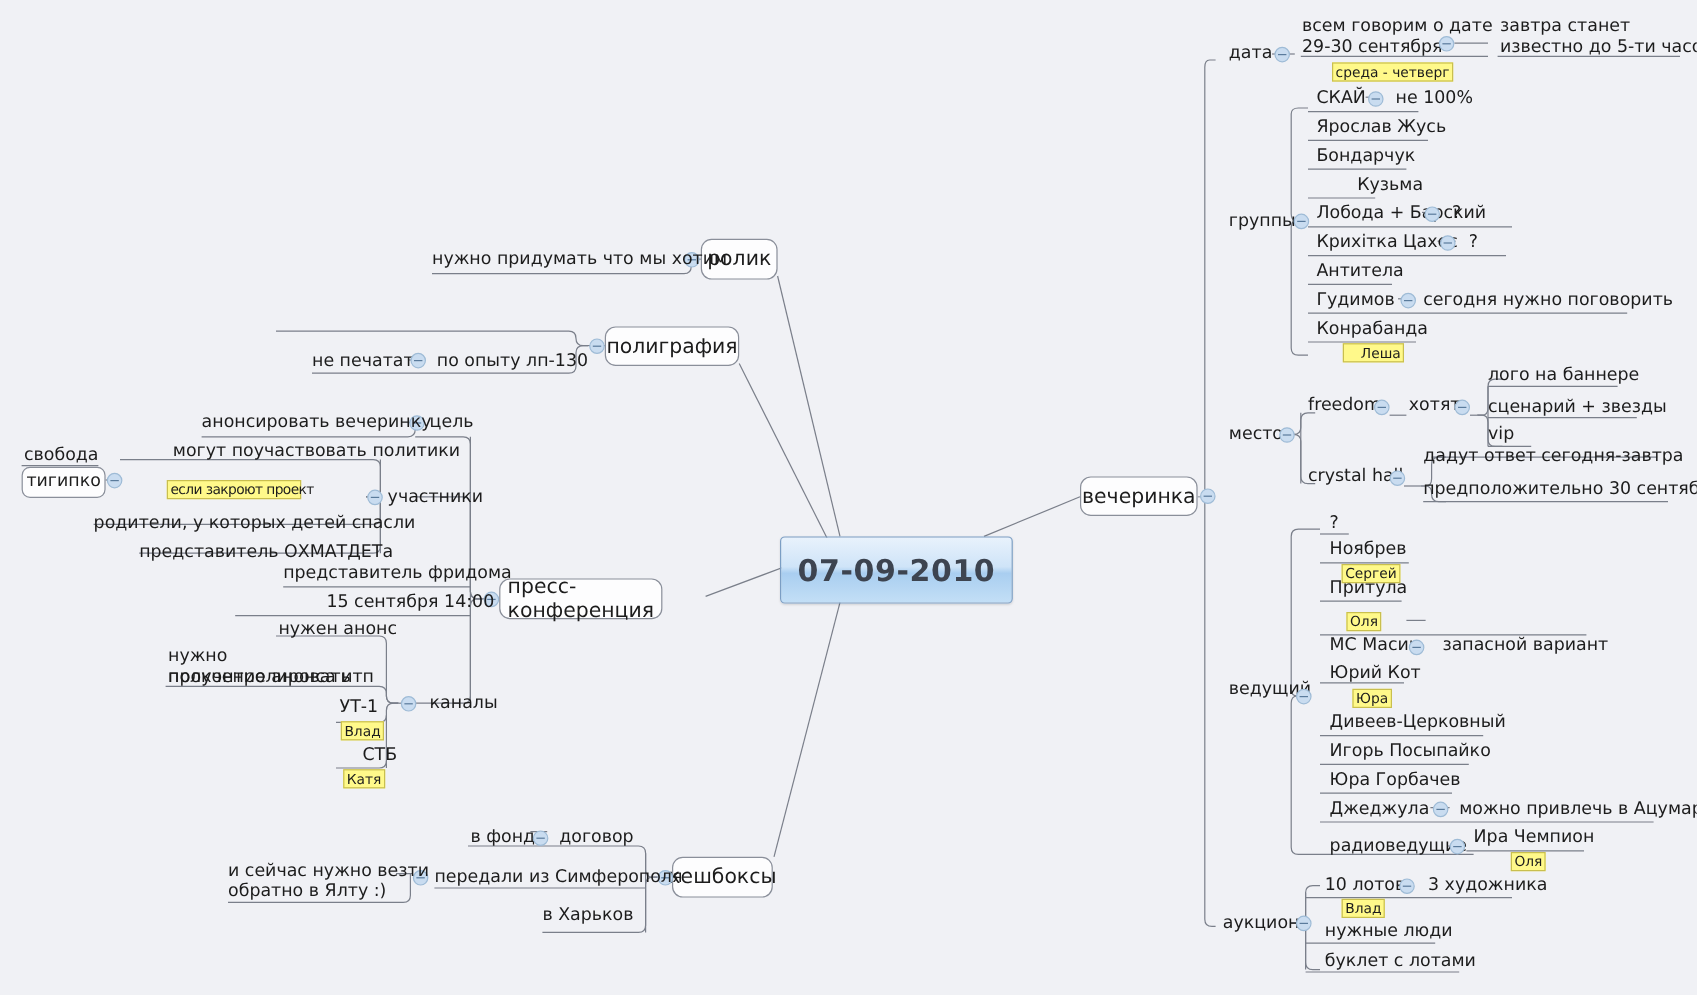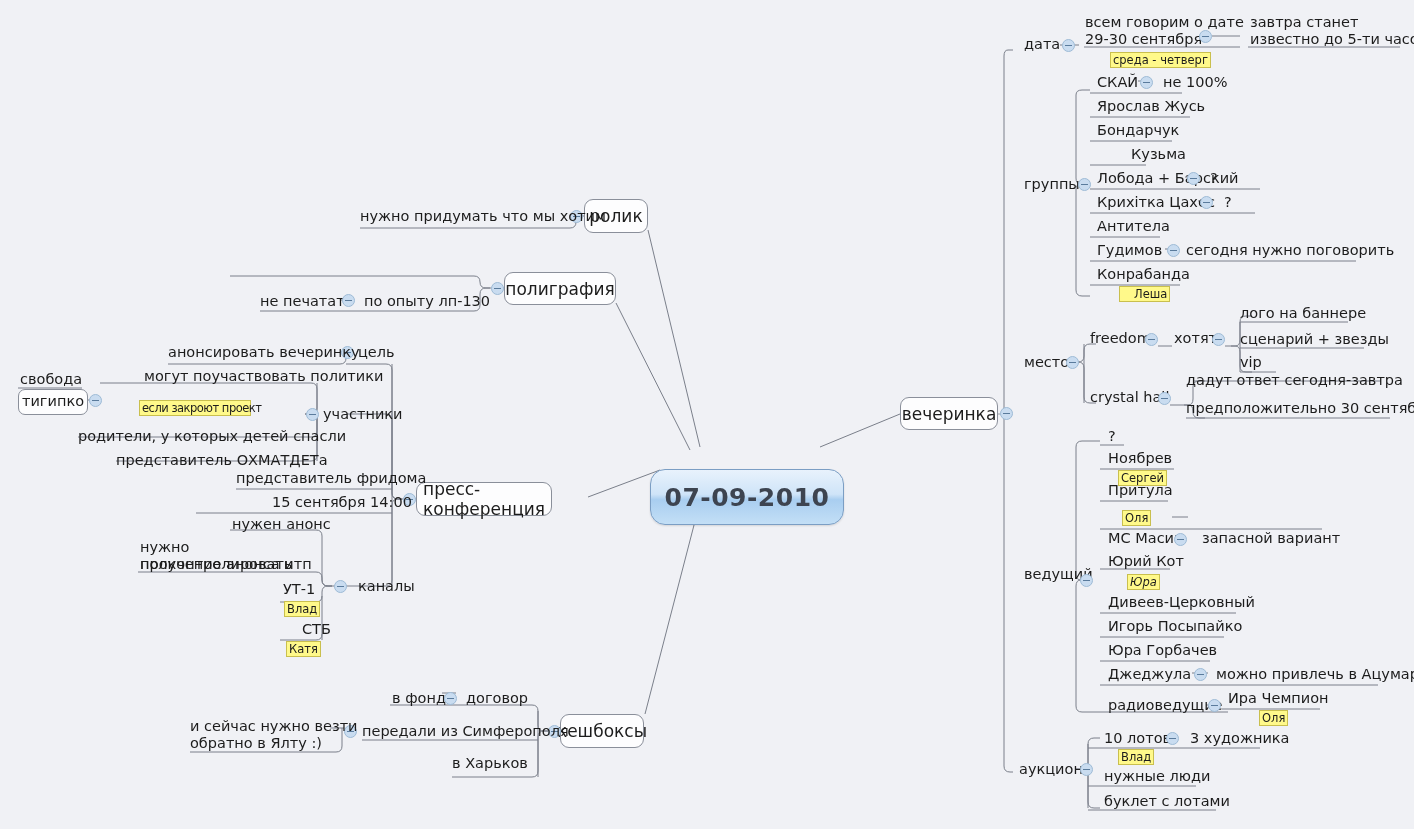--- a/index.html
+++ b/index.html
@@ -39,31 +39,30 @@
   .node.two-line { white-space: normal; line-height: 17px; }
 
   
   .root {
     position: absolute;
     left: 650px;
     top: 447px;
     width: 192px;
     height: 54px;
     border: 1px solid #7b9ec4;
-    border-radius: 15px;
+    border-radius: 4px;
     background: linear-gradient(to bottom, #e8f2fc 0%, #cfe4f8 45%, #a9cef0 55%, #c3dff6 100%);
     box-shadow: 0 1px 2px rgba(0,0,0,0.12);
     display: flex;
     align-items: center;
     justify-content: center;
     font-size: 25px;
     font-weight: bold;
     color: #3d4450;
     letter-spacing: 0.5px;
-    margin-top: 22px;
   }
 
   
   .mainbox {
     position: absolute;
     border: 1px solid #8a8f9a;
     border-radius: 9px;
     background: #fdfdfe;
     display: flex;
     align-items: center;
@@ -333,21 +332,21 @@
   <div class="note" style="left:1118px; top:470px;">Сергей</div>
 
   <div class="node" style="left:1108px; top:482px;">Притула</div>
   <div class="note" style="left:1122px; top:510px;">Оля</div>
 
   <div class="node" style="left:1108px; top:530px;">МС Масик</div>
   <div class="toggle" style="left:1174px; top:533px;"></div>
   <div class="node" style="left:1202px; top:530px;">запасной вариант</div>
 
   <div class="node" style="left:1108px; top:553px;">Юрий Кот</div>
-  <div class="note" style="left:1127px; top:574px;font-style:italic;">Юра</div>
+  <div class="note" style="left:1127px; top:574px;">Юра</div>
 
   <div class="node" style="left:1108px; top:594px;">Дивеев-Церковный</div>
   <div class="node" style="left:1108px; top:618px;">Игорь Посыпайко</div>
   <div class="node" style="left:1108px; top:642px;">Юра Горбачев</div>
 
   <div class="node" style="left:1108px; top:666px;">Джеджула</div>
   <div class="toggle" style="left:1194px; top:668px;"></div>
   <div class="node" style="left:1216px; top:666px;">можно привлечь в Ацумари</div>
 
   <div class="node" style="left:1108px; top:697px;">радиоведущие</div>

